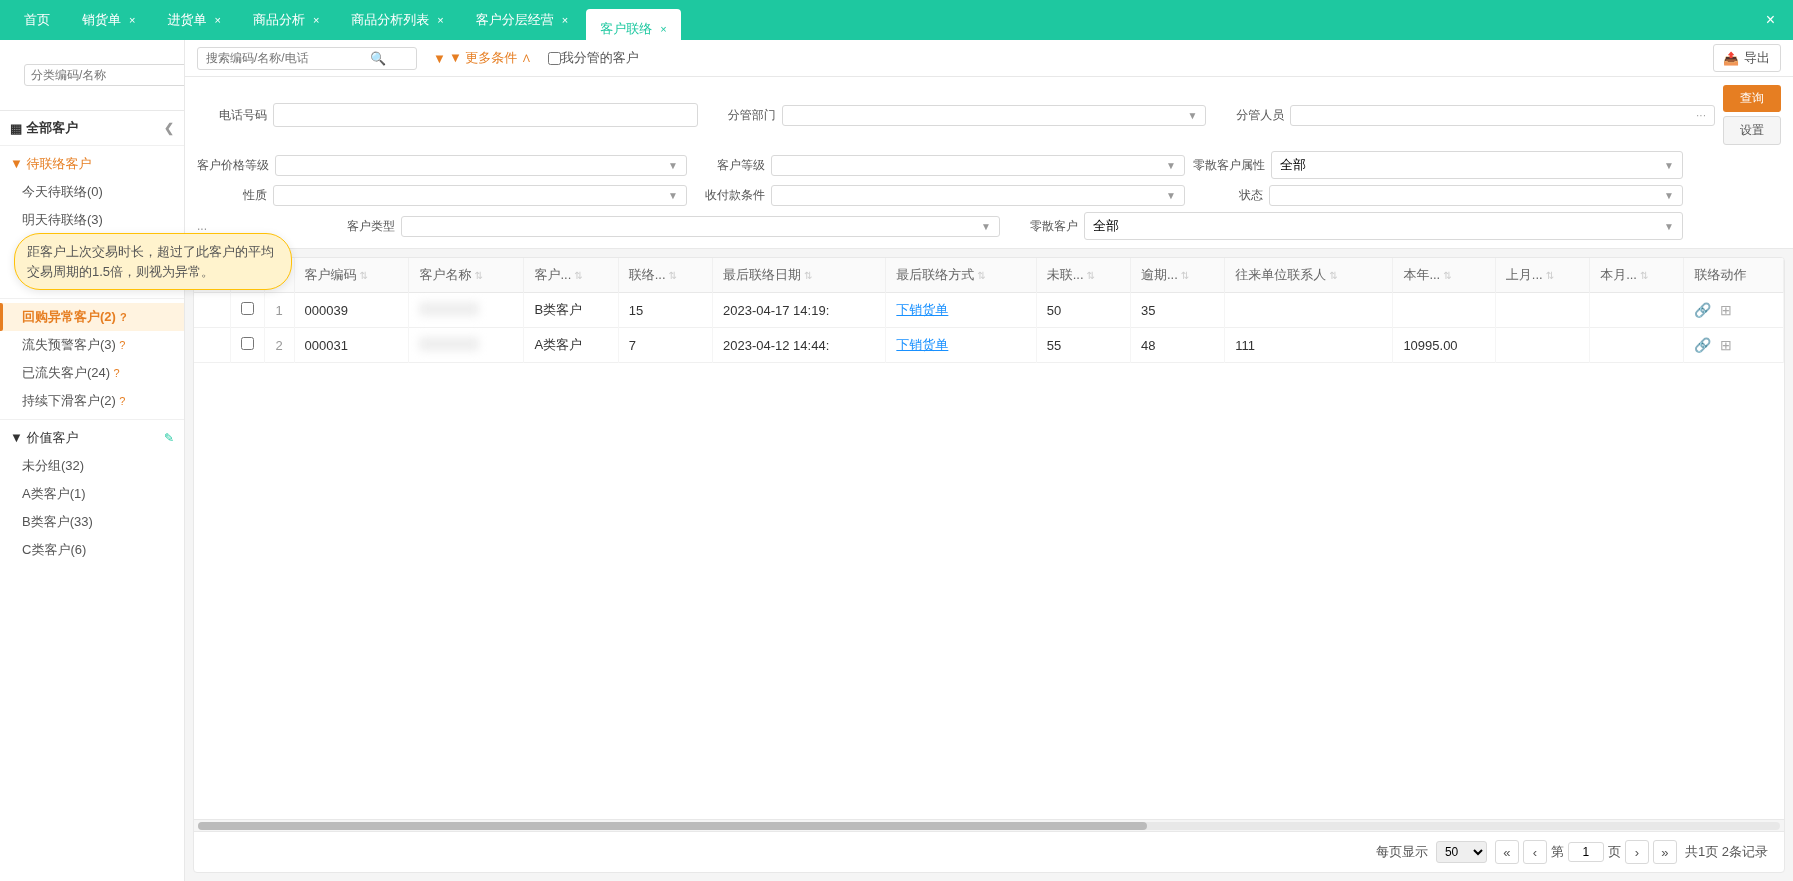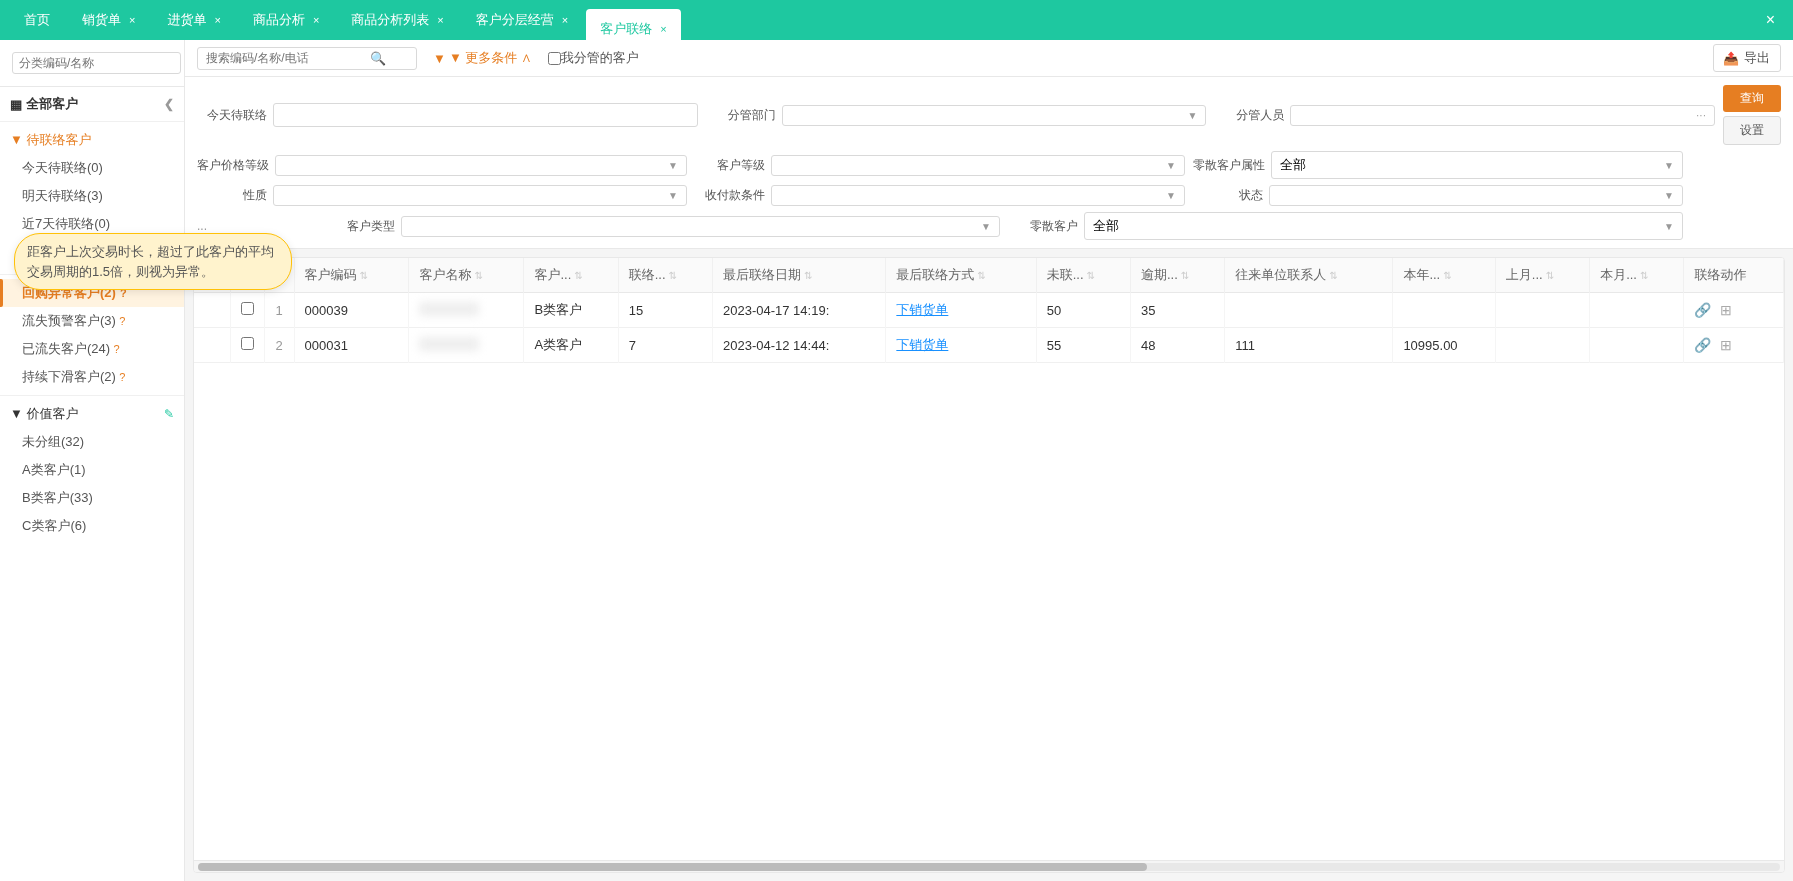--- a/index.html
+++ b/index.html
@@ -16,21 +16,21 @@
     .nav-tab.active { background: #fff; color: #1ec8a0; border-radius: 4px 4px 0 0; margin-top: 18px; }
     .nav-tab .close-x { font-size: 11px; color: inherit; margin-left: 4px; cursor: pointer; }
     .nav-spacer { flex: 1; }
     .nav-close-btn { color: #fff; font-size: 16px; cursor: pointer; padding: 0 8px; }
 
     
     .main-layout { display: flex; height: calc(881px - 40px); }
 
     
     .sidebar { width: 185px; background: #fff; border-right: 1px solid #e8e8e8; display: flex; flex-direction: column; overflow: hidden; }
-    .sidebar-search { display: flex; align-items: center; padding: 12px; border-bottom: 1px solid #e8e8e8; gap: 21px; }
+    .sidebar-search { display: flex; align-items: center; padding: 24px; border-bottom: 1px solid #e8e8e8; gap: 21px; }
     .sidebar-search input { flex: 1; border: 1px solid #d9d9d9; border-radius: 3px; padding: 3px 6px; font-size: 12px; }
     .sidebar-search-icon { color: #999; font-size: 14px; cursor: pointer; }
 
     .sidebar-all { display: flex; align-items: center; padding: 8px 10px; font-weight: bold; color: #333; border-bottom: 1px solid #f0f0f0; gap: 4px; }
     .sidebar-all .collapse-icon { color: #999; font-size: 12px; cursor: pointer; }
 
     .sidebar-section { padding: 4px 0; }
     .sidebar-section-title { display: flex; align-items: center; padding: 5px 10px; color: #e67e22; font-size: 13px; cursor: pointer; gap: 4px; }
     .sidebar-item { padding: 5px 10px 5px 22px; color: #555; cursor: pointer; font-size: 12px; }
     .sidebar-item.active-item { background: #fff3e0; color: #e67e22; font-weight: bold; display: flex; align-items: center; gap: 4px; }
@@ -238,21 +238,21 @@
       <div class="export-btn">
         <span>📤</span>
         <span>导出</span>
       </div>
     </div>
 
     <div class="filter-panel">
 
       <div class="filter-row">
         <div class="filter-item">
-          <span class="filter-label">今天待联络</span>
+          <span class="filter-label">电话号码</span>
           <input class="filter-input-plain" style="">
         </div>
         <div class="filter-item">
           <span class="filter-label">分管部门</span>
           <div class="filter-input">
             <span></span>
             <span class="down-arrow">▼</span>
           </div>
         </div>
         <div class="filter-item">
@@ -523,19 +523,37 @@
           </tbody>
         </table>
       </div>
 
       <div class="h-scroll">
         <div class="h-scroll-track">
           <div class="h-scroll-thumb"></div>
         </div>
       </div>
 
+      <div class="pagination">
+        <span>每页显示</span>
+        <select>
+          <option>50</option>
+          <option>100</option>
+          <option>200</option>
+        </select>
+        <div class="page-nav">
+          <div class="page-btn">«</div>
+          <div class="page-btn">‹</div>
+          <span>第</span>
+          <input class="page-input" value="1" style="">
+          <span>页</span>
+          <div class="page-btn">›</div>
+          <div class="page-btn">»</div>
+        </div>
+        <span>共1页 2条记录</span>
+      </div>
     </div>
   </div>
 </div>
 
 <div class="tooltip-box" style="left: 14px; top: 233px; width: 278px; border-radius: 26px;">
   <span>距客户上次交易时长，超过了此客户的平均交易周期的1.5倍，则视为异常。</span>
 </div>
 
 </body></html>

